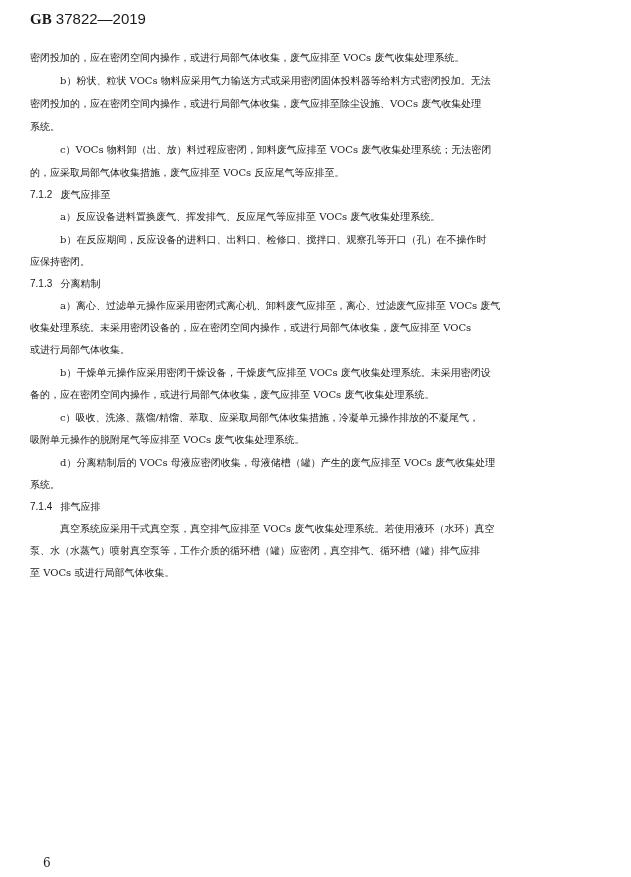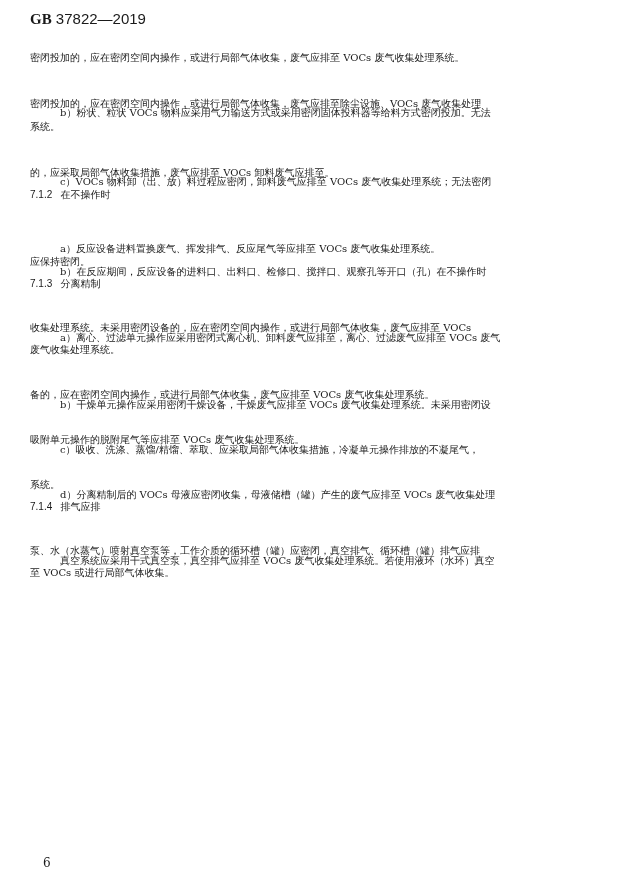--- a/index.html
+++ b/index.html
@@ -4,21 +4,21 @@
 <style>
   html, body { margin: 0; padding: 0; background: #ffffff; }
   body { width: 631px; height: 877px; position: relative; overflow: hidden;
          font-family: "DejaVu Serif", "Liberation Serif", serif; color: #1a1a1a; }
   .page { position: absolute; left: 0; top: 0; width: 631px; height: 877px; }
   .hdr { position: absolute; left: 30px; top: 10px; font-size: 15px; font-weight: bold;
          font-family: "Liberation Sans", sans-serif; letter-spacing: 0; }
   .hdr .gb { font-family: "Liberation Serif", serif; font-weight: bold; }
   .hdr .num { font-family: "Liberation Sans", sans-serif; font-weight: normal; }
   .line { position: absolute; left: 30px; white-space: nowrap; font-size: 10px; line-height: 16px; }
-  .ind { left: 60px; margin-top: 32px; }
+  .ind { left: 60px; }
   .h3 { font-family: "Liberation Sans", sans-serif; }
   .h3 .sec { font-family: "Liberation Sans", sans-serif; }
   .pg { position: absolute; left: 43px; top: 856px; font-size: 12px; }
   .wm { position: absolute; left: 392px; top: 834px; font-size: 18px; color: rgba(170,170,170,0.75);
         font-family: "DejaVu Sans", sans-serif; white-space: nowrap; letter-spacing: 0.5px; }
 </style>
 </head>
 <body>
 
 <div class="page">
@@ -26,35 +26,35 @@
   <div class="hdr">
     <span class="gb">GB</span>
     <span class="num">37822—2019</span>
   </div>
 
   <div class="line" style="top:50px">密闭投加的，应在密闭空间内操作，或进行局部气体收集，废气应排至 VOCs 废气收集处理系统。</div>
   <div class="line ind" style="top:73px">b）粉状、粒状 VOCs 物料应采用气力输送方式或采用密闭固体投料器等给料方式密闭投加。无法</div>
   <div class="line" style="top:96px">密闭投加的，应在密闭空间内操作，或进行局部气体收集，废气应排至除尘设施、VOCs 废气收集处理</div>
   <div class="line" style="top:119px">系统。</div>
   <div class="line ind" style="top:142px">c）VOCs 物料卸（出、放）料过程应密闭，卸料废气应排至 VOCs 废气收集处理系统；无法密闭</div>
-  <div class="line" style="top:165px">的，应采取局部气体收集措施，废气应排至 VOCs 卸料废气应排至。</div>
+  <div class="line" style="top:165px">的，应采取局部气体收集措施，废气应排至 VOCs 反应尾气等应排至。</div>
 
   <div class="line h3" style="top:187px">
-    <span class="sec">7.1.2</span>&nbsp;&nbsp;&nbsp;<span>在不操作时</span>
+    <span class="sec">7.1.2</span>&nbsp;&nbsp;&nbsp;<span>废气应排至</span>
   </div>
   <div class="line ind" style="top:209px">a）反应设备进料置换废气、挥发排气、反应尾气等应排至 VOCs 废气收集处理系统。</div>
   <div class="line ind" style="top:232px">b）在反应期间，反应设备的进料口、出料口、检修口、搅拌口、观察孔等开口（孔）在不操作时</div>
   <div class="line" style="top:254px">应保持密闭。</div>
 
   <div class="line h3" style="top:276px">
     <span class="sec">7.1.3</span>&nbsp;&nbsp;&nbsp;<span>分离精制</span>
   </div>
   <div class="line ind" style="top:298px">a）离心、过滤单元操作应采用密闭式离心机、卸料废气应排至，离心、过滤废气应排至 VOCs 废气</div>
   <div class="line" style="top:320px">收集处理系统。未采用密闭设备的，应在密闭空间内操作，或进行局部气体收集，废气应排至 VOCs</div>
-  <div class="line" style="top:342px">废气收集处理系统。</div>
+  <div class="line" style="top:342px">或进行局部气体收集。</div>
   <div class="line" style="top:387px">备的，应在密闭空间内操作，或进行局部气体收集，废气应排至 VOCs 废气收集处理系统。</div>
   <div class="line ind" style="top:365px">b）干燥单元操作应采用密闭干燥设备，干燥废气应排至 VOCs 废气收集处理系统。未采用密闭设</div>
   <div class="line ind" style="top:410px">c）吸收、洗涤、蒸馏/精馏、萃取、应采取局部气体收集措施，冷凝单元操作排放的不凝尾气，</div>
   <div class="line" style="top:432px">吸附单元操作的脱附尾气等应排至 VOCs 废气收集处理系统。</div>
   <div class="line ind" style="top:455px">d）分离精制后的 VOCs 母液应密闭收集，母液储槽（罐）产生的废气应排至 VOCs 废气收集处理</div>
   <div class="line" style="top:477px">系统。</div>
 
   <div class="line h3" style="top:499px">
     <span class="sec">7.1.4</span>&nbsp;&nbsp;&nbsp;<span>排气应排</span>
   </div>

